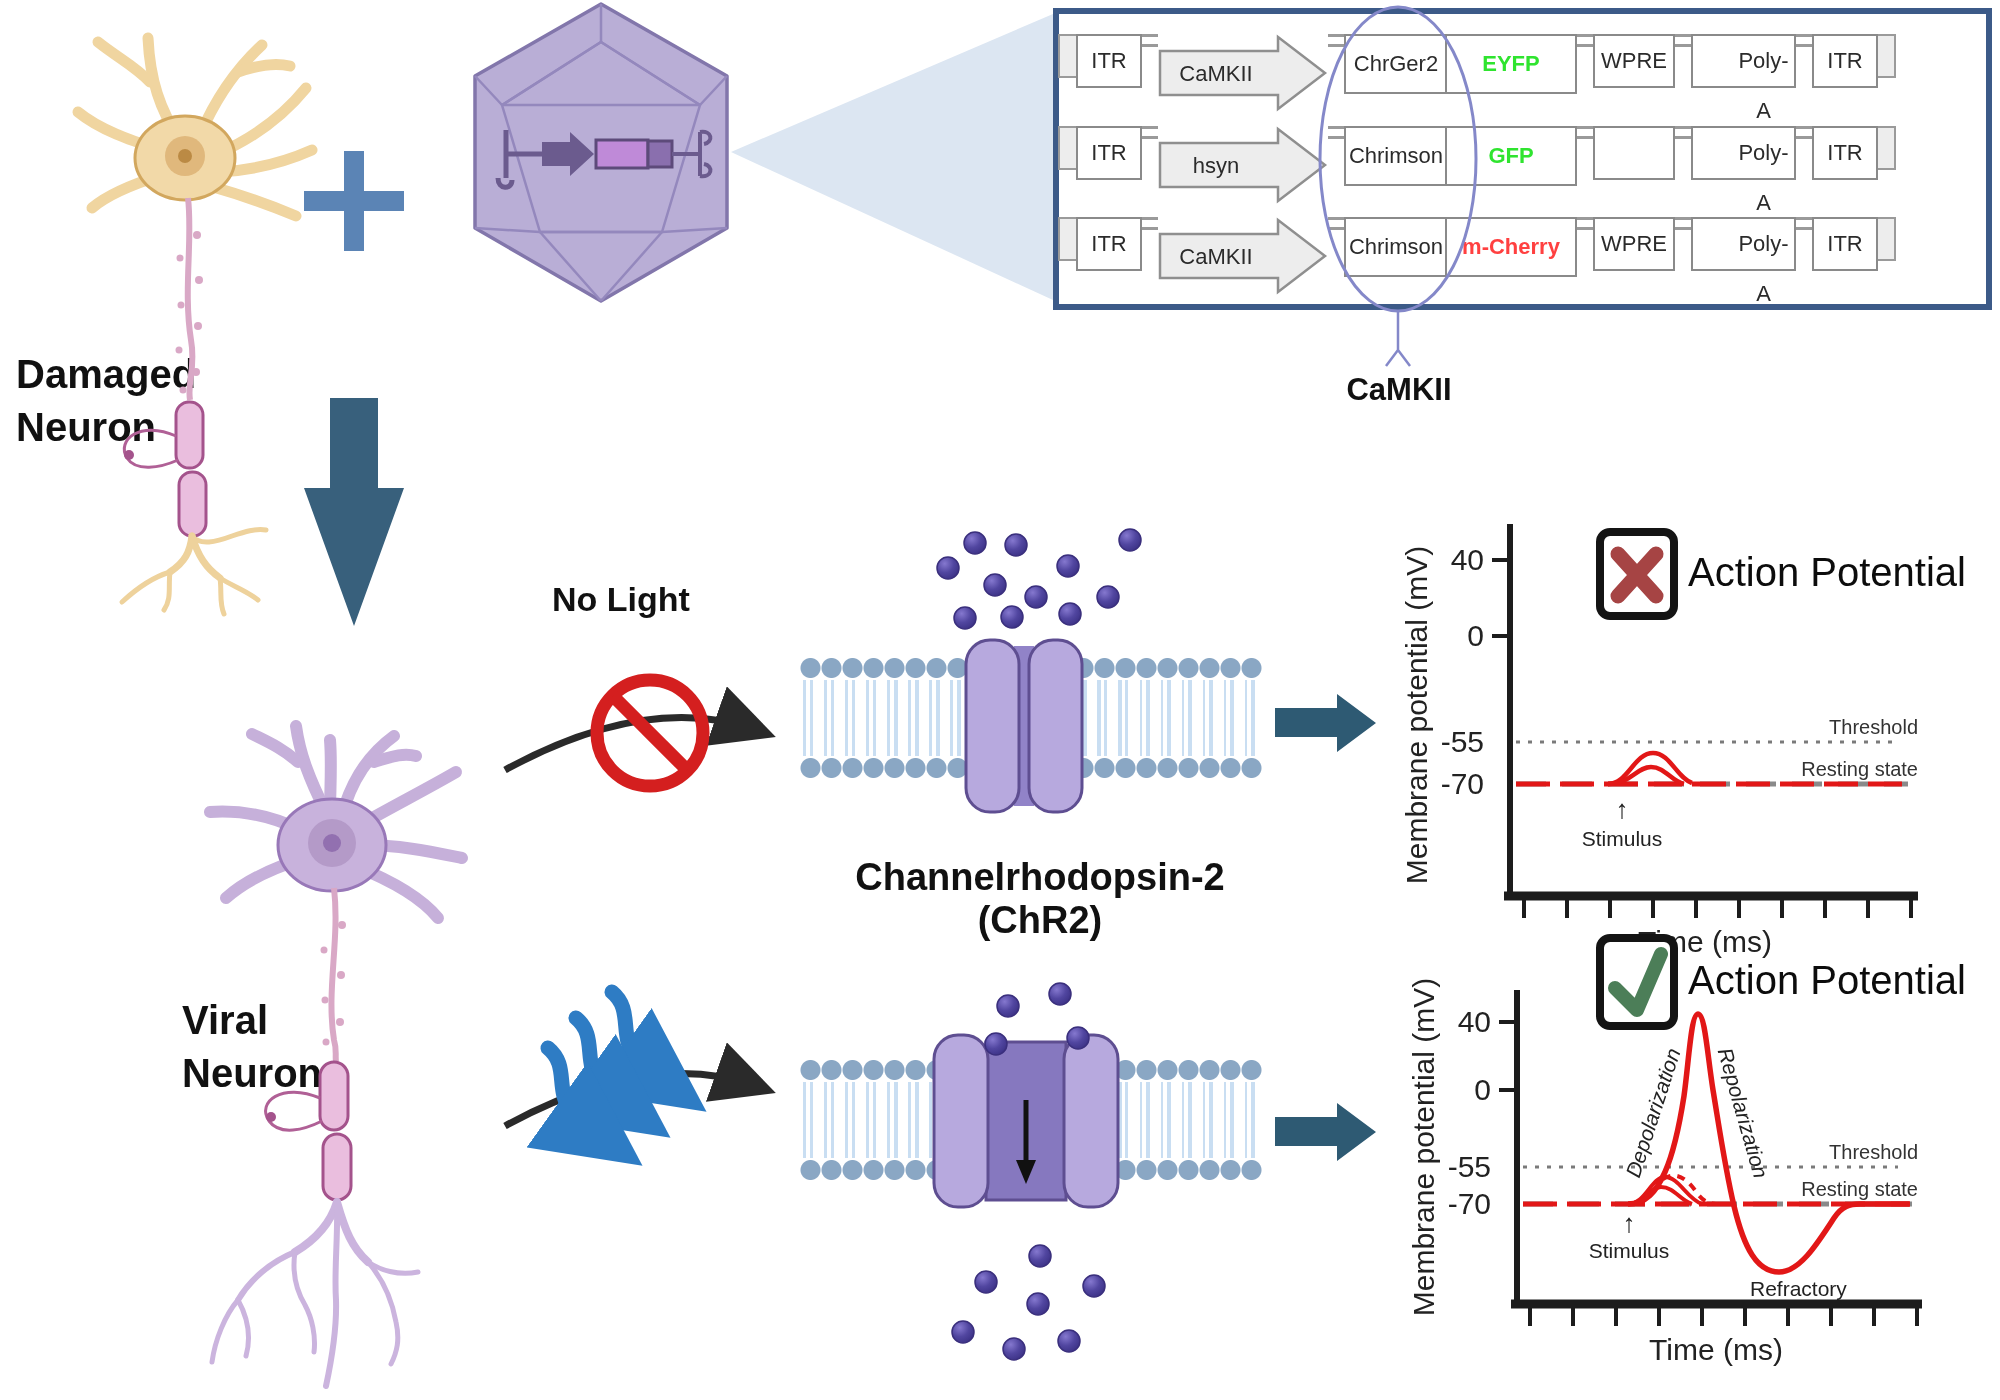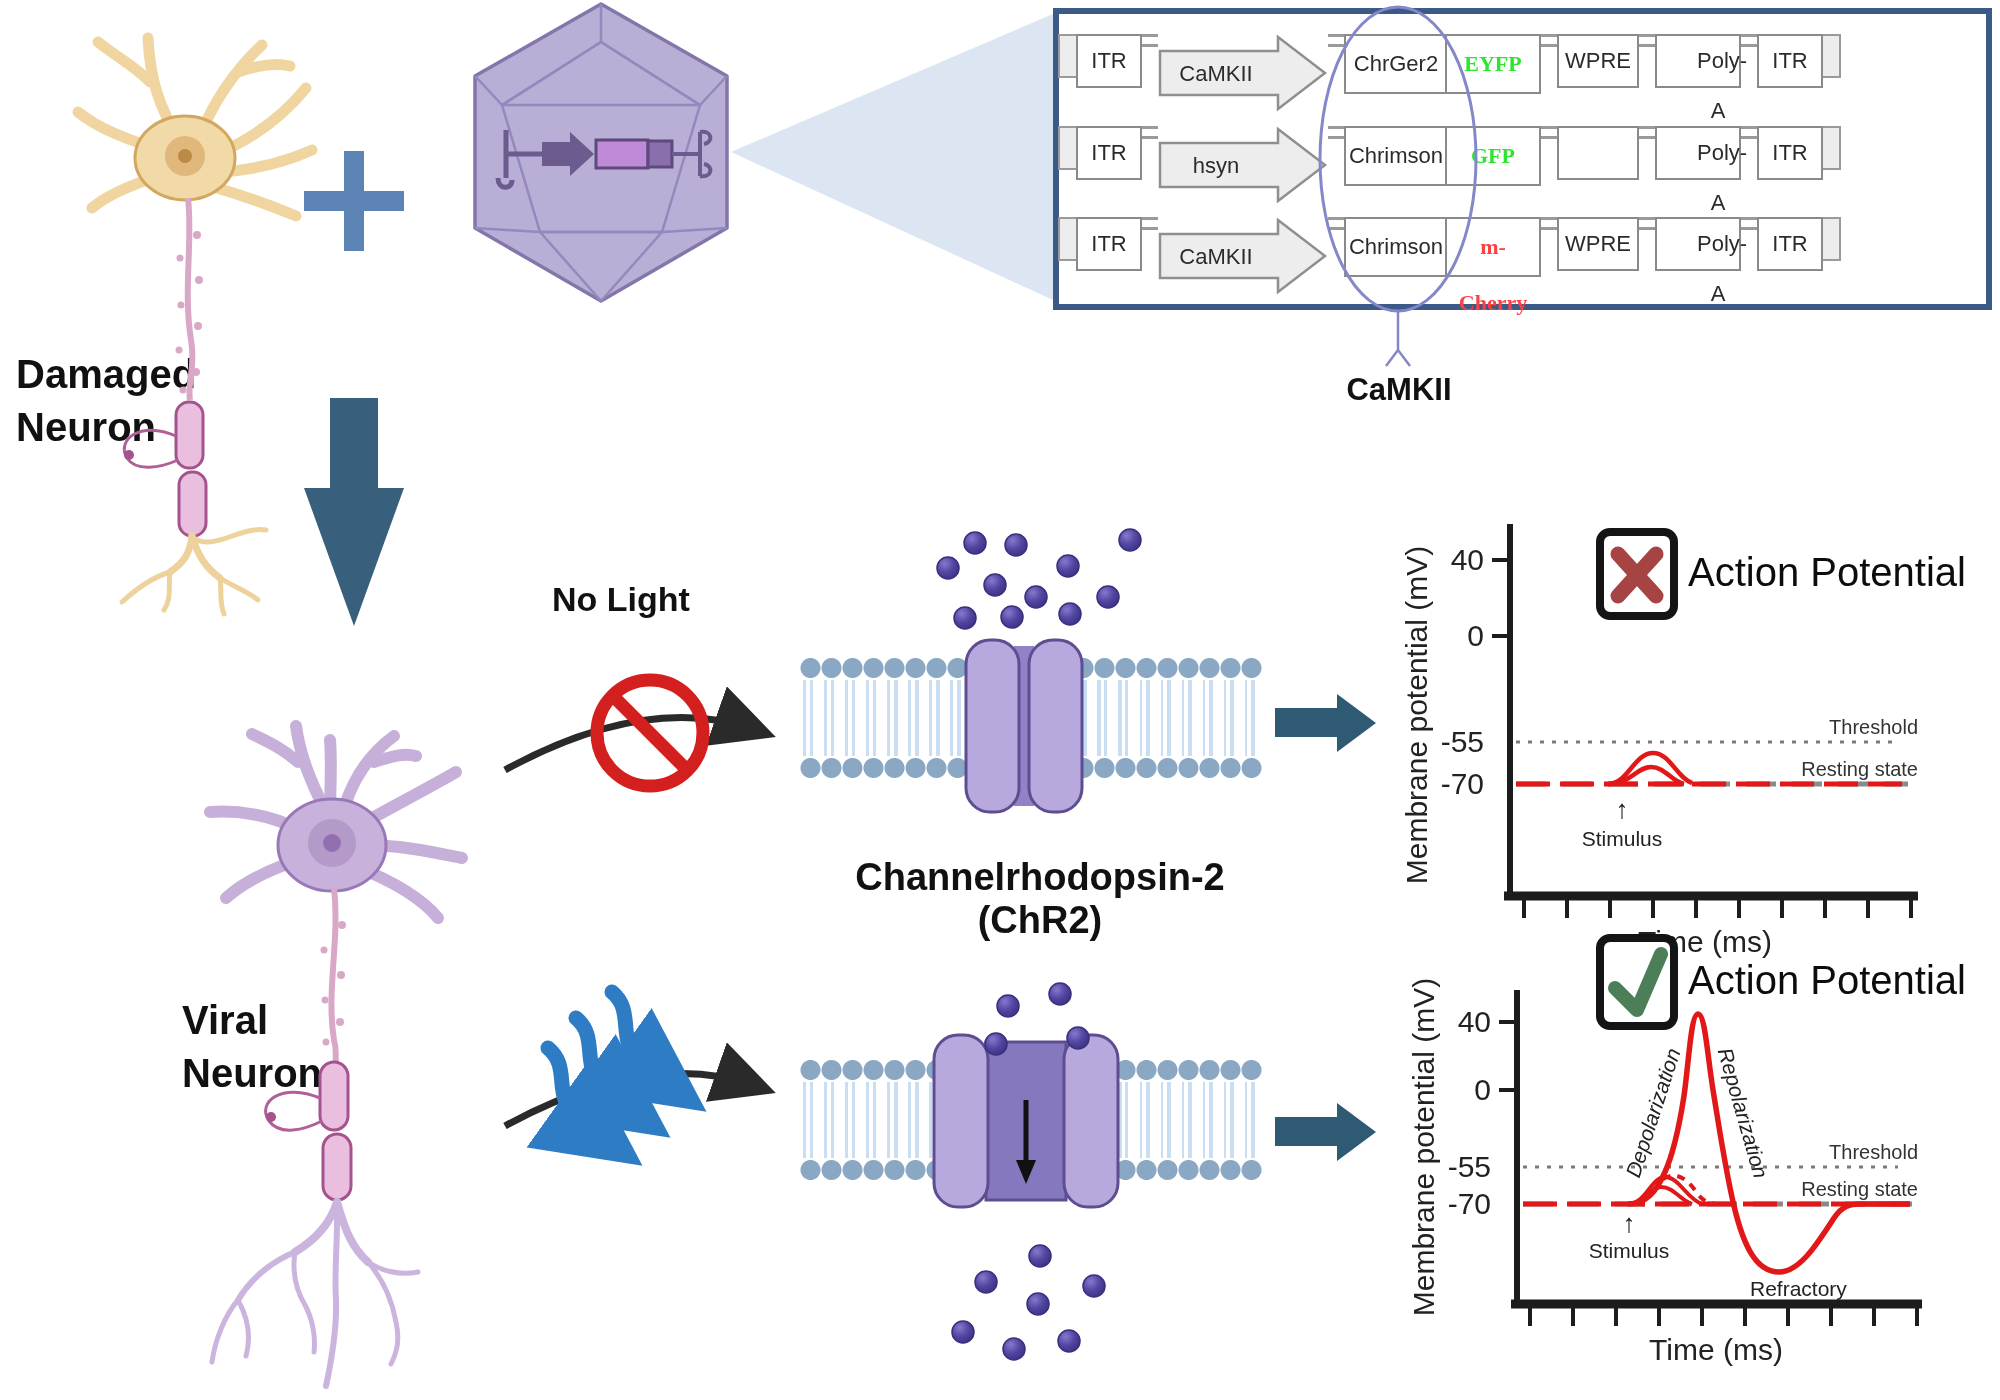--- a/index.html
+++ b/index.html
@@ -12,23 +12,23 @@
   .lbl-nolight{left:552px;top:580px;width:196px;text-align:left;font-size:34px;}
   .lbl-bluelight{left:540px;top:906px;width:220px;text-align:center;font-size:38px;line-height:1.22;}
   .lbl-chr2{left:812px;top:856px;width:456px;text-align:center;font-size:38px;}
   .lbl-opsins{left:1326px;top:372px;width:146px;text-align:center;font-size:31px;}
   
   .cbox{position:absolute;left:1053px;top:8px;width:939px;height:302px;border:6px solid #3c5a88;background:#fff;box-sizing:border-box;z-index:1;}
   .crow{position:absolute;left:1058px;height:62px;display:flex;align-items:flex-start;z-index:2;}
   .crow-1{top:34px;} .crow-2{top:126px;} .crow-3{top:217px;}
   .gbox{box-sizing:border-box;height:54px;line-height:50px;border:2.5px solid #8a8a8a;background:#fff;
         text-align:center;font-size:22px;color:#2b2b2b;font-weight:500;flex:0 0 auto;z-index:1;}
-  .g-itr{width:66px;} .g-wpre{width:82px;} .g-polya{width:86px;padding-left:40px;}
+  .g-itr{width:66px;} .g-wpre{width:82px;} .g-polya{width:105px;padding-left:40px;}
   .g-opsin{width:104px;height:60px;line-height:56px;}
-  .g-rep{width:96px;height:60px;line-height:56px;margin-left:-3px;font-weight:600;font-family:Liberation Serif, serif;}
+  .g-rep{width:132px;height:60px;line-height:56px;margin-left:-3px;font-weight:600;}
   .endcap{box-sizing:border-box;width:28px;height:44px;background:#ededed;border:2.5px solid #9a9a9a;flex:0 0 auto;z-index:0;}
   .endcap.l{margin-right:-10px;} .endcap.r{margin-left:-10px;}
   .conn{box-sizing:border-box;width:16px;height:13px;border-top:3px solid #9a9a9a;border-bottom:3px solid #9a9a9a;flex:0 0 auto;}
   .promsvg{flex:0 0 auto;display:block;}
   
   .membrane{position:absolute;width:462px;z-index:1;}
   .mh{height:24px;background-image:radial-gradient(circle at 10.5px 12px,#8aa7c4 9.5px,rgba(0,0,0,0) 10.5px);
       background-size:21px 24px;background-repeat:repeat-x;}
   .mt{height:38px;background:repeating-linear-gradient(90deg,rgba(0,0,0,0) 0 3.5px,#c9def2 3.5px 6.5px,rgba(0,0,0,0) 6.5px 10.5px,#c9def2 10.5px 13.5px,rgba(0,0,0,0) 13.5px 21px);}
   #membrane1{left:800px;top:656px;} #membrane2{left:800px;top:1058px;}

